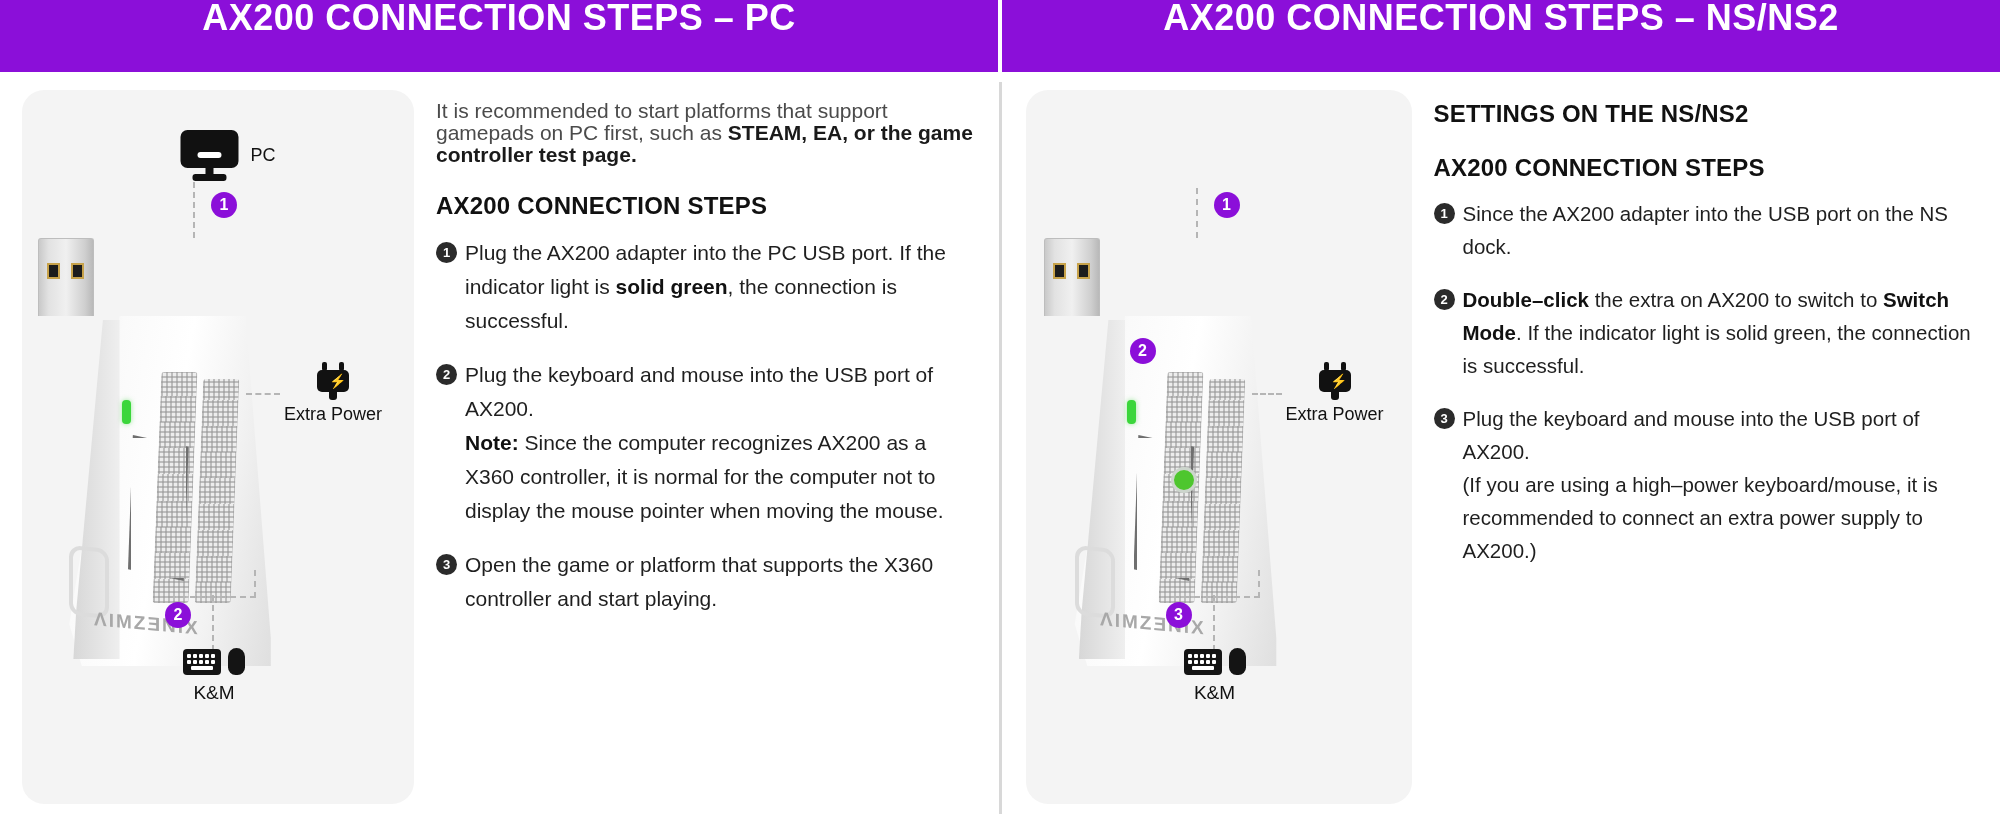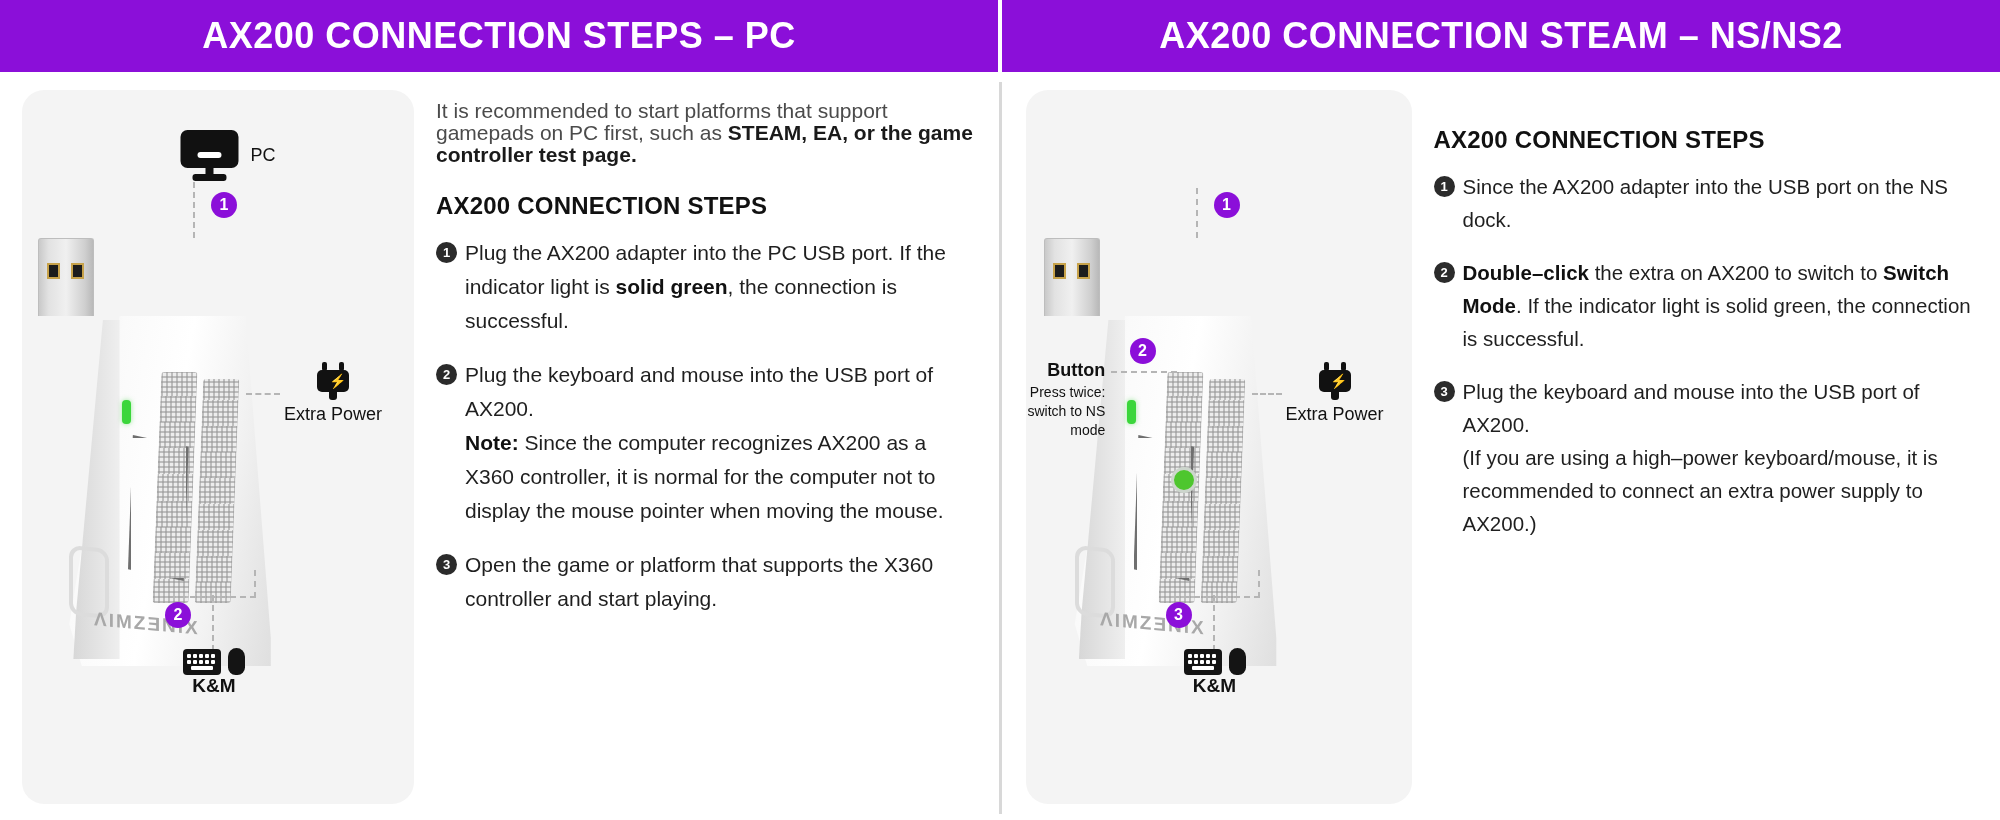--- a/index.html
+++ b/index.html
@@ -1,21 +1,21 @@
 <!DOCTYPE html>
 <html><head>
 <meta charset="utf-8">
 <style>
   html,body{margin:0;padding:0;}
   body{width:2000px;height:820px;background:#ffffff;font-family:"Liberation Sans",sans-serif;overflow:hidden;}
   .page{width:2000px;height:820px;display:flex;flex-direction:column;position:relative;}
 
   
   .headers{display:flex;width:100%;height:72px;flex:0 0 72px;}
-  .hdr{flex:1 1 50%;background:#8B0FD9;display:flex;align-items:center;justify-content:center;position:relative;}
+  .hdr{flex:1 1 50%;background:#8B0FD9;display:flex;justify-content:center;position:relative;}
   .hdr-title{color:#ffffff;font-size:36px;font-weight:bold;letter-spacing:.5px;line-height:1;white-space:nowrap;}
   .hdr-divider{width:4px;background:#ffffff;flex:0 0 4px;}
 
   
   .panels{display:flex;width:100%;flex:1 1 auto;min-height:0;}
   .panel{flex:1 1 50%;display:flex;padding:18px 0 0 0;box-sizing:border-box;min-width:0;}
   .vdivider{width:3px;background:#d8d8d8;flex:0 0 3px;margin:10px 0 6px 0;}
 
   
   .diagram-card{
@@ -115,21 +115,21 @@
   .btn-green{position:absolute;left:48%;top:43%;width:26px;height:26px;border-radius:50%;background:#4ec62e;border:3px solid #cdd6cd;box-sizing:border-box;}
   .brand{position:absolute;left:14%;bottom:9%;font-size:19px;letter-spacing:2px;color:#a8a8a8;font-weight:bold;transform:skewY(5deg);}
   .loop{position:absolute;left:2%;bottom:14%;width:32px;height:62px;border:4px solid #dcdcdc;border-radius:12px;transform:skewY(6deg);}
 
   
   .km-wrap{display:flex;flex-direction:column;align-items:center;}
   .km-icons{display:flex;align-items:center;gap:7px;}
   .kbd{width:38px;height:26px;background:#141414;border-radius:4px;position:relative;}
   .kbd .k{position:absolute;background:#fff;border-radius:1px;}
   .mouse{width:17px;height:27px;background:#141414;border-radius:9px 9px 8px 8px;}
-  .km-label{font-size:19px;color:#111;font-weight:bold;}
+  .km-label{font-size:19px;color:#111;margin-top:7px;font-weight:normal;}
 
   
   .callout-label{font-size:18px;color:#111;white-space:nowrap;}
   .callout-sub{font-size:14px;color:#111;line-height:19px;text-align:right;}
   .plug{width:36px;height:38px;position:relative;}
   .plug .prongs{position:absolute;left:7px;top:0;width:22px;height:9px;}
   .plug .prongs i{position:absolute;top:0;width:5px;height:9px;background:#111;border-radius:2px;display:block;}
   .plug .bodyp{position:absolute;left:2px;top:8px;width:32px;height:22px;background:#111;border-radius:5px;}
   .plug .bolt{position:absolute;left:14px;top:12px;color:#fff;font-size:14px;line-height:14px;font-weight:bold;}
   .plug .tail{position:absolute;left:14px;top:29px;width:8px;height:9px;background:#111;border-radius:0 0 3px 3px;}
@@ -139,21 +139,21 @@
 <body>
 
 <div class="page">
 
   <div class="headers">
     <div class="hdr">
       <div class="hdr-title">AX200 CONNECTION STEPS – PC</div>
     </div>
     <div class="hdr-divider"></div>
     <div class="hdr">
-      <div class="hdr-title">AX200 CONNECTION STEAM – NS/NS2</div>
+      <div class="hdr-title">AX200 CONNECTION STEPS – NS/NS2</div>
     </div>
   </div>
 
   <div class="panels">
 
     <div class="panel panel-left">
 
       <div class="diagram-card">
 
         <div class="center-x top-icon-wrap" style="top:40px;margin-left:6px;padding-left:8px;">
@@ -269,29 +269,20 @@
             <div class="grille g1"></div>
             <div class="grille g2"></div>
             <div class="diamond"></div>
             <div class="led"></div>
             <div class="btn-green"></div>
             <div class="loop"></div>
             <div class="brand">ΛIMZƎNIX</div>
           </div>
         </div>
 
-        <div style="position:absolute;left:2px;top:270px;display:flex;align-items:flex-start;">
-          <div style="text-align:right;">
-            <div class="callout-label" style="font-weight:bold;">Button</div>
-            <div class="callout-sub" style="white-space:pre-line;margin-top:2px;">Press twice:
-switch to NS
-mode</div>
-          </div>
-          <div class="hline" style="width:66px;margin-top:11px;margin-left:6px;"></div>
-        </div>
         <div class="badge" style="position:absolute;left:104px;top:248px;">2</div>
 
         <div style="position:absolute;left:226px;top:272px;display:flex;align-items:center;">
           <div class="hline" style="width:30px;"></div>
           <div style="display:flex;flex-direction:column;align-items:center;margin-left:4px;">
             <div class="plug">
               <div class="prongs">
                   <i style="left:0;"></i>
                   <i style="left:17px;"></i>
                 </div>
@@ -322,20 +313,21 @@
               <i class="k" style="left:28px;top:11px;width:4px;height:4px;"></i>
               <i class="k" style="left:8px;top:17px;width:22px;height:4px;"></i>
             </div>
             <div class="mouse"></div>
           </div>
           <div class="km-label">K&amp;M</div>
         </div>
       </div>
 
       <div class="text-col">
+        <div class="sec-title">SETTINGS ON THE NS/NS2</div>
 
         <div class="sec-title second">AX200 CONNECTION STEPS</div>
         <ul class="steps">
           <li class="step">
             <span class="step-num">1</span>
             <span class="step-text">Since the AX200 adapter into the USB port on the NS dock.</span>
           </li>
           <li class="step">
             <span class="step-num">2</span>
             <span class="step-text"><b>Double–click</b><span> the extra on AX200 to switch to </span><b>Switch Mode</b><span>. If the indicator light is solid green, the connection is successful.</span></span>

